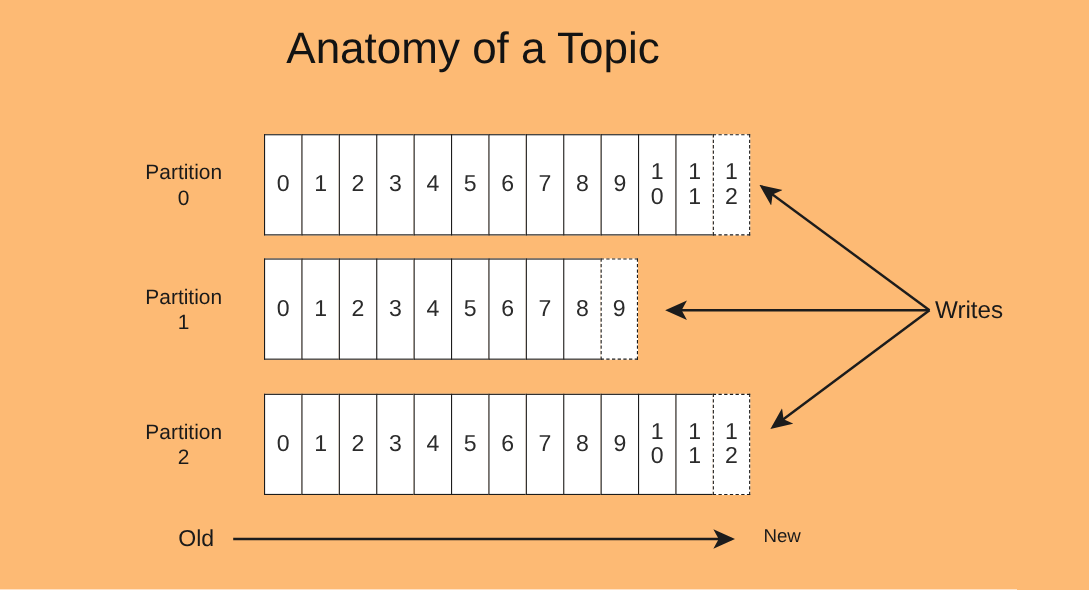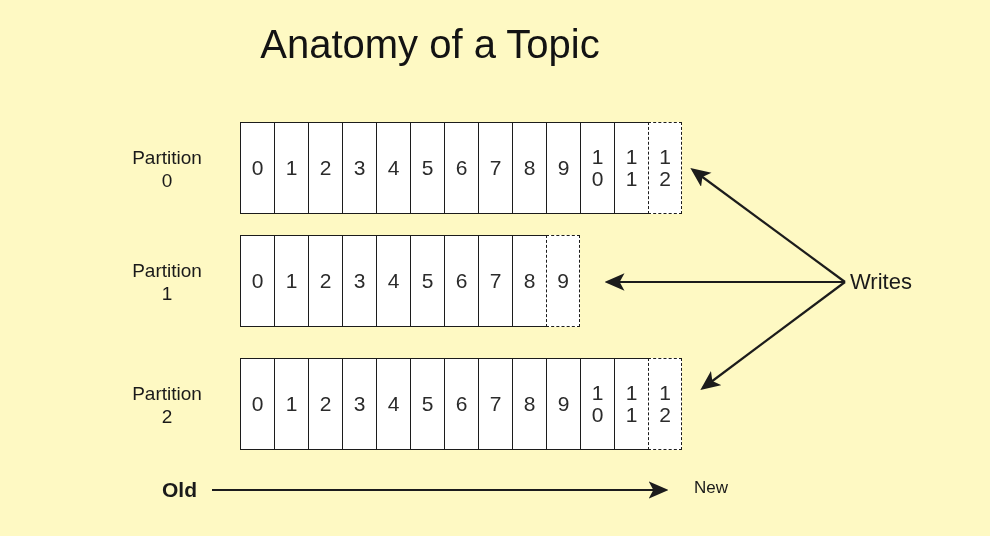--- a/index.html
+++ b/index.html
@@ -8,21 +8,21 @@
     background: #ffffff;
   }
   body {
     font-family: "Liberation Sans", sans-serif;
     color: #1a1a1a;
   }
   #canvas {
     position: relative;
     width: 990px;
     height: 536px;
-    background: #fef9c3;
+    background: #fdba74;
     overflow: hidden;
   }
 
   
   .title {
     position: absolute;
     left: 0;
     top: 22px;
     width: 860px;
     text-align: center;
@@ -109,21 +109,20 @@
     text-align: right;
   }
 
   
   .timeline-old {
     position: absolute;
     left: 162px;
     top: 478px;
     font-size: 21px;
     color: #1a1a1a;
-    font-weight: bold;
   }
   .timeline-new {
     position: absolute;
     left: 694px;
     top: 478px;
     font-size: 17px;
     color: #1a1a1a;
   }
   .timeline-svg {
     position: absolute;

